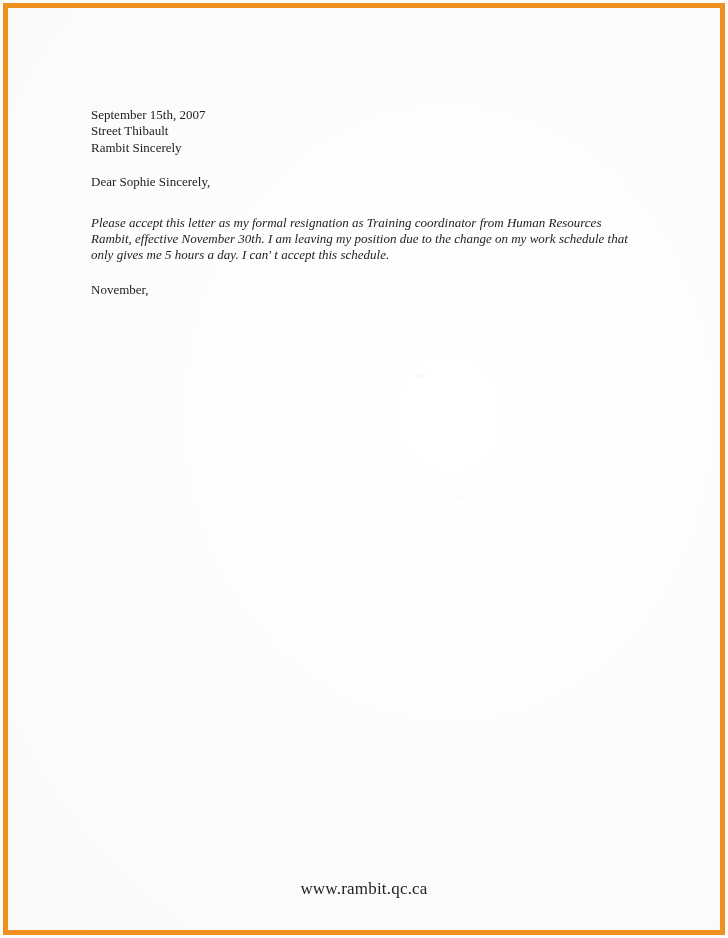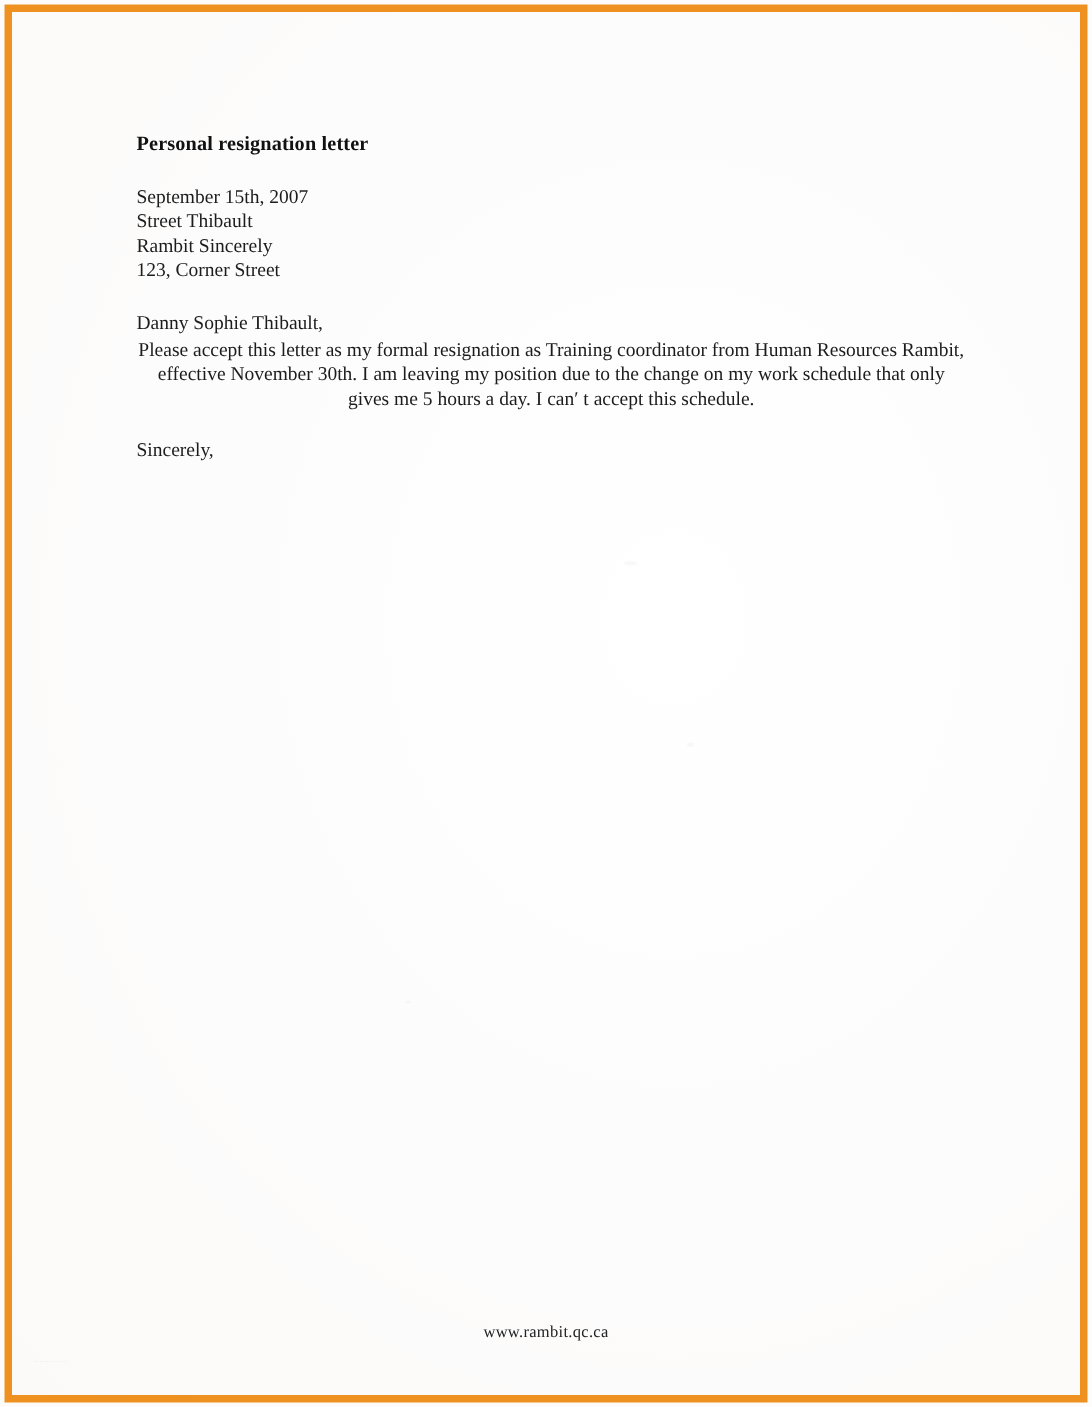--- a/index.html
+++ b/index.html
@@ -61,34 +61,34 @@
 
   .block {
     font-size: 13px;
     line-height: 16.4px;
     margin: 0;
     color: #1c1c1c;
   }
 
   .address-block { margin-top: 19px; }
   .salutation    { margin-top: 18px; }
-  .body-para     { margin-top: 2px; width: 553px; text-align: center; }
+  .body-para     { margin-top: 24px; width: 553px; text-align: left; font-style: italic; }
   .closing       { margin-top: 18px; }
   .signature     { margin-top: 18px; }
 
   .line { display: block; white-space: pre; }
 
   
   .footer-url {
     position: absolute;
     left: 0;
     right: 0;
     top: 872px;
     text-align: center;
-    font-size: 11px;
+    font-size: 17px;
     line-height: 17px;
     color: #222222;
     letter-spacing: 0.2px;
   }
 
   
   .scan-watermark {
     position: absolute;
     left: 14px;
     bottom: 20px;
@@ -116,34 +116,32 @@
 <div class="page-frame">
   <div class="page-border">
     <div class="page-sheet"></div>
 
     <div class="speck speck-a"></div>
     <div class="speck speck-b"></div>
     <div class="speck speck-c"></div>
 
     <div class="letter">
 
-      <h1 class="letter-title">Personal resignation letter</h1>
 
       <div class="block address-block">
         <span class="line">September 15th, 2007</span>
         <span class="line">Street Thibault</span>
         <span class="line">Rambit Sincerely</span>
-        <span class="line">123, Corner Street</span>
       </div>
 
-      <p class="block salutation">Danny Sophie Thibault,</p>
+      <p class="block salutation">Dear Sophie Sincerely,</p>
 
       <p class="block body-para">Please accept this letter as my formal resignation as Training coordinator from Human Resources Rambit, effective November 30th. I am leaving my position due to the change on my work schedule that only gives me 5 hours a day. I can′ t accept this schedule.</p>
 
-      <p class="block closing">Sincerely,</p>
+      <p class="block closing">November,</p>
 
 
     </div>
 
     <div class="footer-url">www.rambit.qc.ca</div>
 
     <div class="scan-watermark">...........</div>
 
   </div>
 </div>

